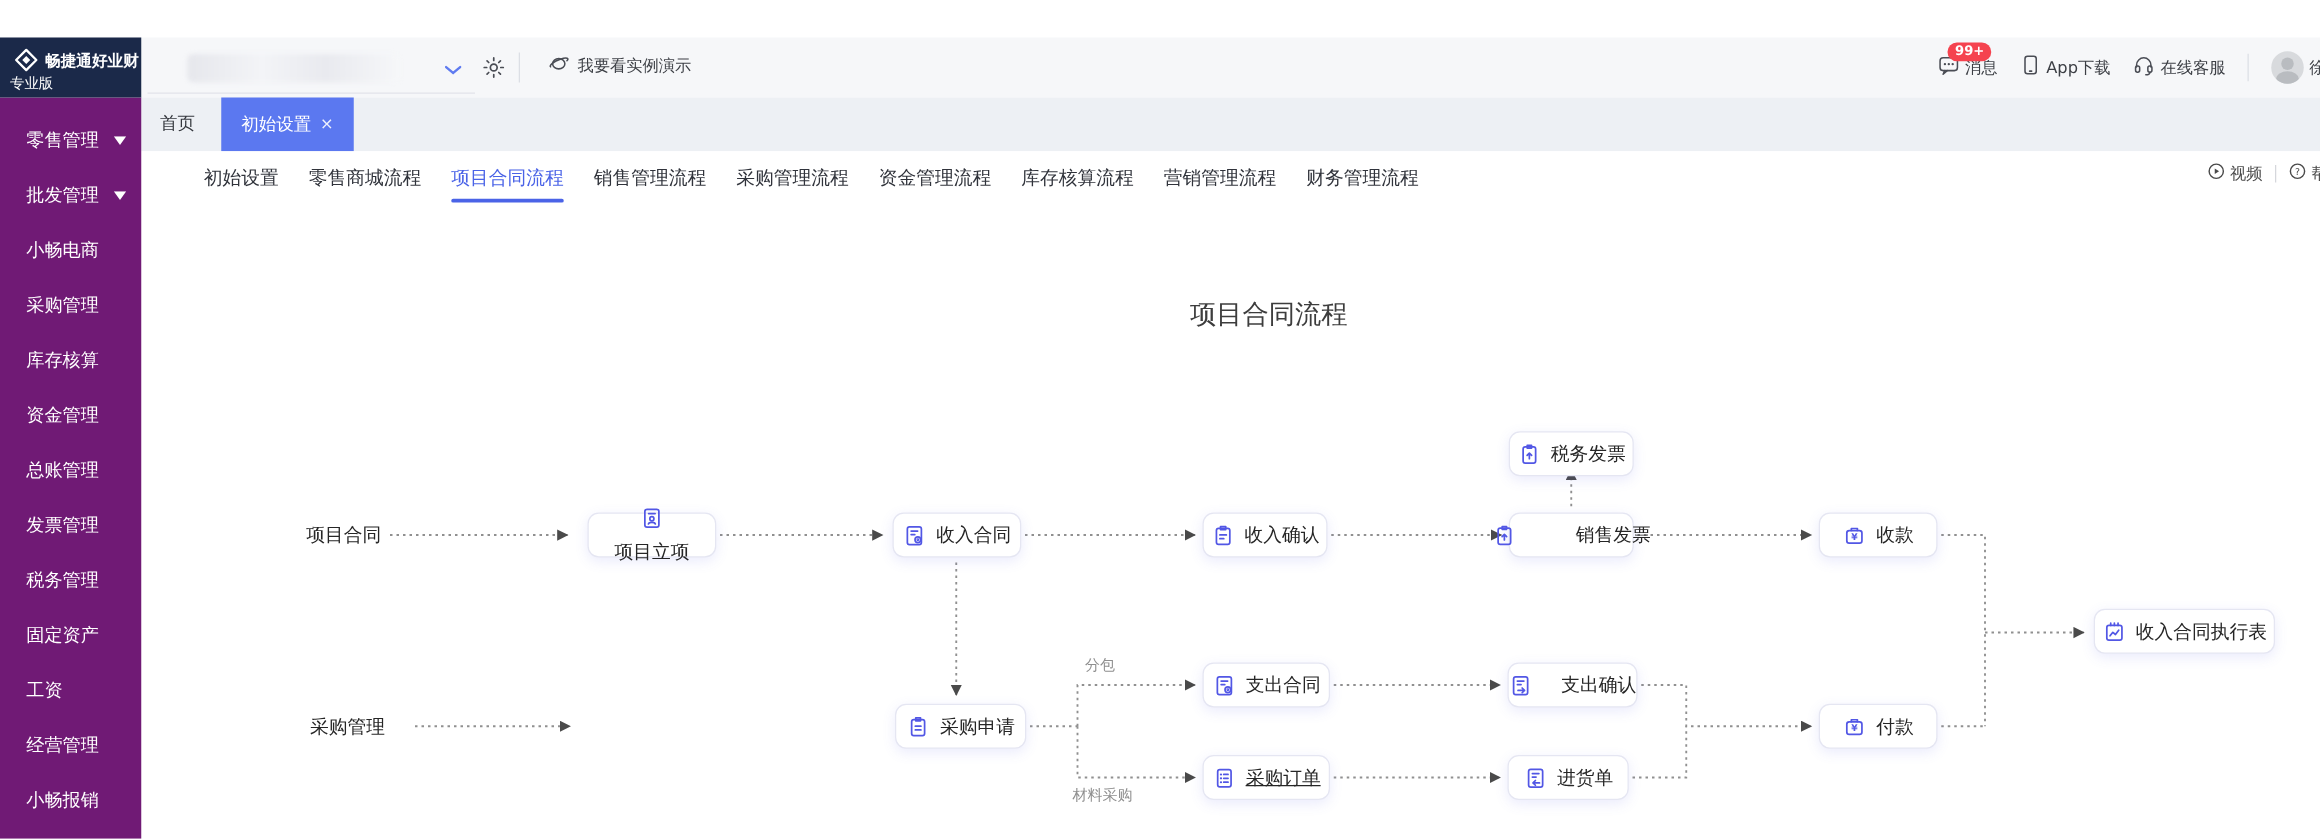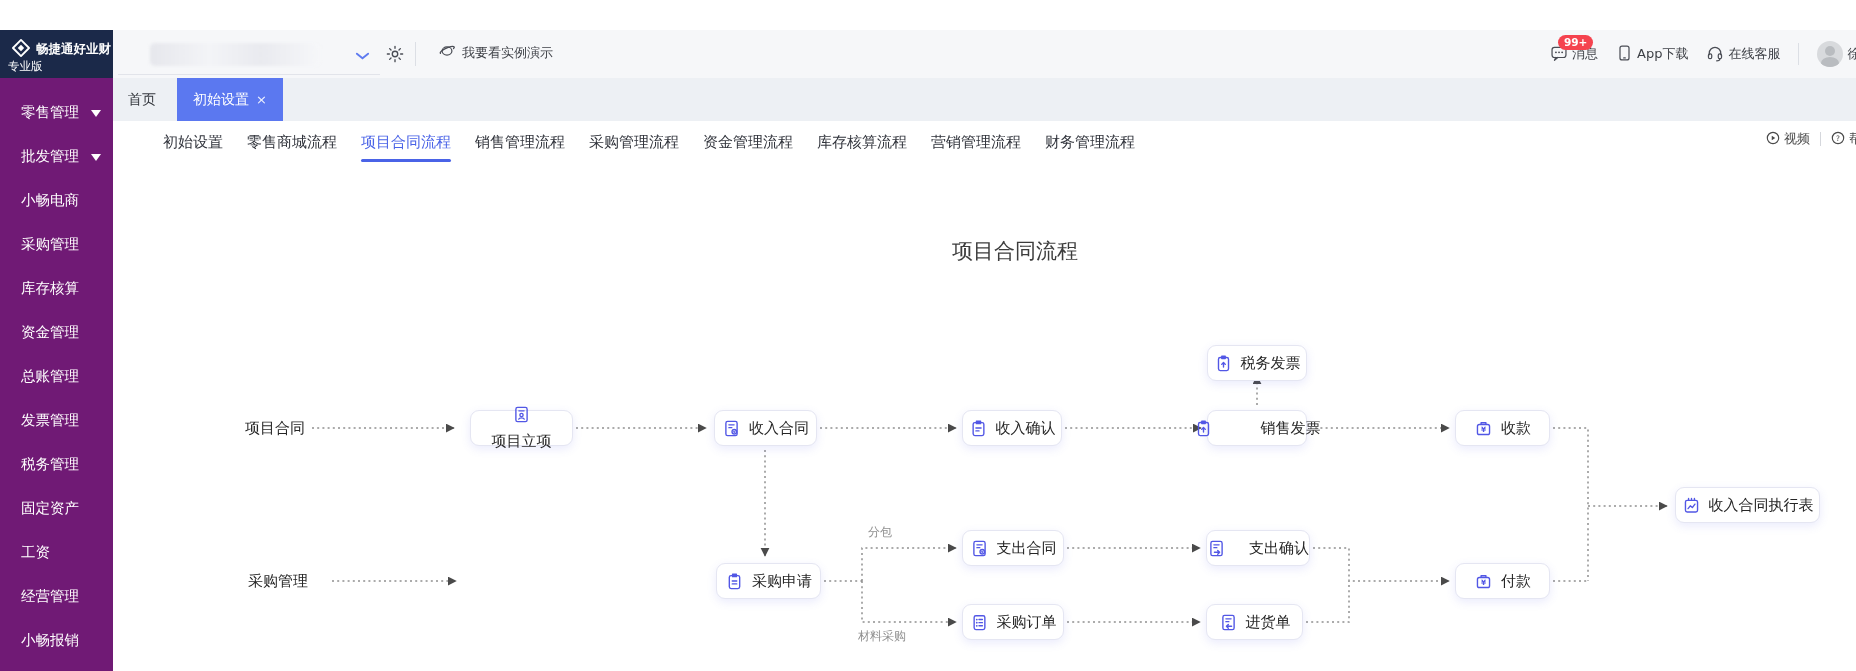--- a/index.html
+++ b/index.html
@@ -341,21 +341,21 @@
       <div class="flow-node" style="left: 1206px; top: 530px; width: 104px; justify-content: space-between;">
         <span class="node-icon">
           <svg width="19" height="19" viewBox="0 0 22 22" fill="none" stroke="#5257e5" stroke-width="1.6" stroke-linecap="round" stroke-linejoin="round">
             <rect x="4.5" y="2.8" width="13" height="16.5" rx="2"></rect>
             <path d="M8 6.8h6M8 10h3.4"></path>
             <path d="M8.6 15.4h6M12.4 13.2l2.2 2.2-2.2 2.2"></path>
           </svg>
         </span>
         <span>支出确认</span>
       </div>
-      <div class="flow-node" style="left: 962px; top: 604px; width: 102px;">
+      <div class="flow-node" style="left: 962px; top: 604px; width: 102px; text-decoration: underline;">
         <span class="node-icon">
           <svg width="19" height="19" viewBox="0 0 22 22" fill="none" stroke="#5257e5" stroke-width="1.6" stroke-linecap="round" stroke-linejoin="round">
             <rect x="4.8" y="3.2" width="12.4" height="16" rx="2"></rect>
             <path d="M7.8 7.6h.1M7.8 11.2h.1M7.8 14.8h.1" stroke-width="2"></path>
             <path d="M10.4 7.6h4M10.4 11.2h4M10.4 14.8h4"></path>
           </svg>
         </span>
         <span>采购订单</span>
       </div>
       <div class="flow-node" style="left: 1206px; top: 604px; width: 97px;">

